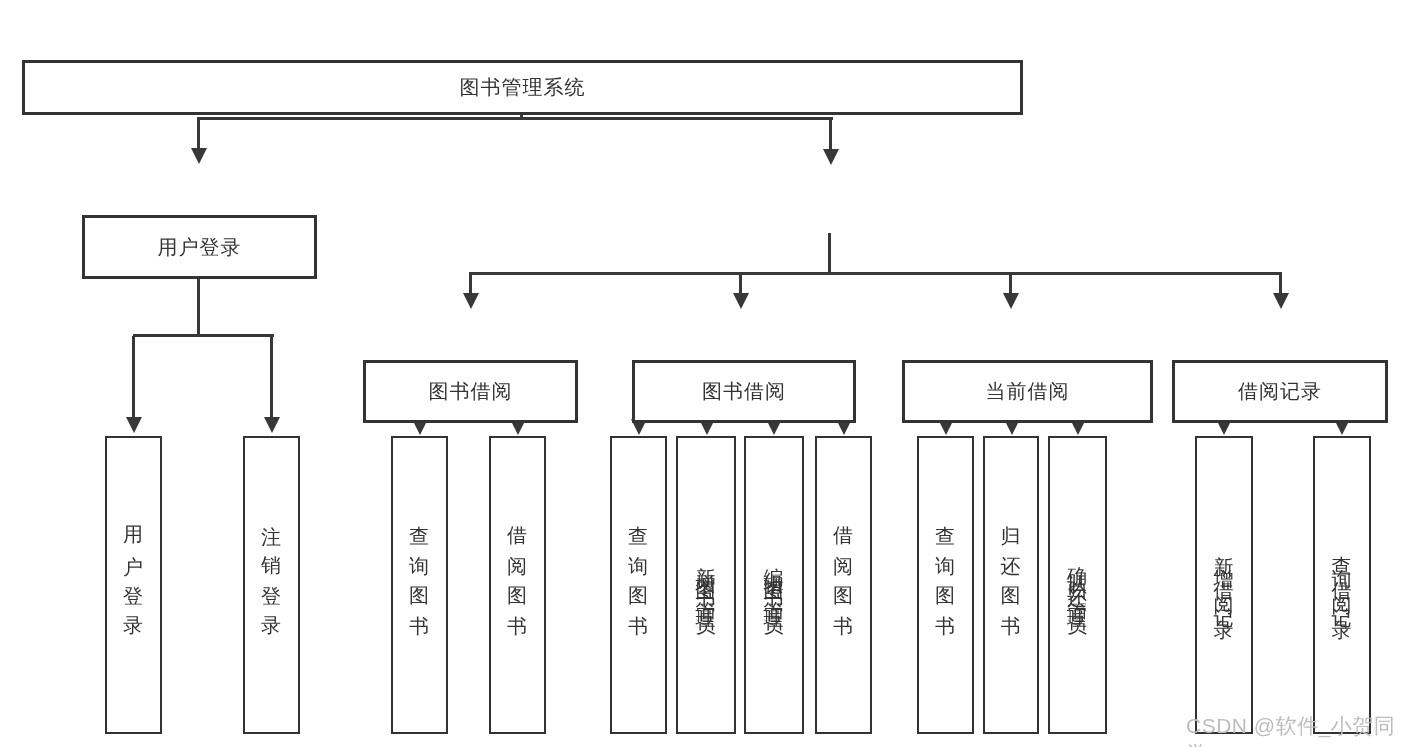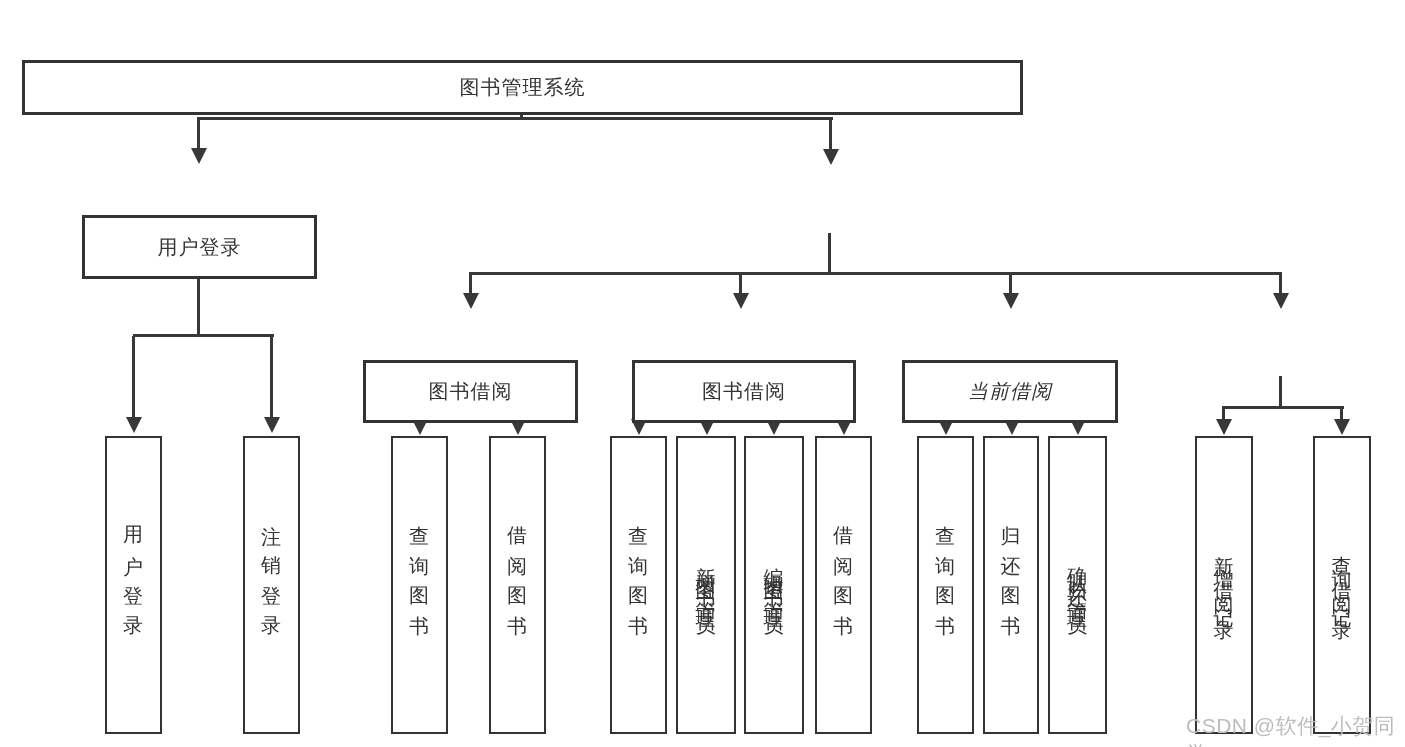--- a/index.html
+++ b/index.html
@@ -63,24 +63,27 @@
 
 
   <div class="hbox" style="left:363px;top:313px;width:215px;height:63px;">
     <span>图书借阅</span>
   </div>
 
   <div class="hbox" style="left:632px;top:313px;width:224px;height:63px;justify-content:center;">
     <span>图书借阅</span>
   </div>
 
-  <div class="hbox" style="left:902px;top:313px;width:216px;height:63px;font-style:italic;">
+  <div class="hbox" style="left:902px;top:313px;width:251px;height:63px;">
     <span>当前借阅</span>
   </div>
 
+  <div class="hbox" style="left:1172px;top:313px;width:216px;height:63px;">
+    <span>借阅记录</span>
+  </div>
 
   <div class="vbox" style="left:105px;width:57px;">
     <span class="vtxt sp4">用户登录</span>
   </div>
   <div class="vbox" style="left:243px;width:57px;">
     <span class="vtxt sp4">注销登录</span>
   </div>
 
   <div class="vbox" style="left:391px;width:57px;">
     <span class="vtxt sp4">查询图书</span>

